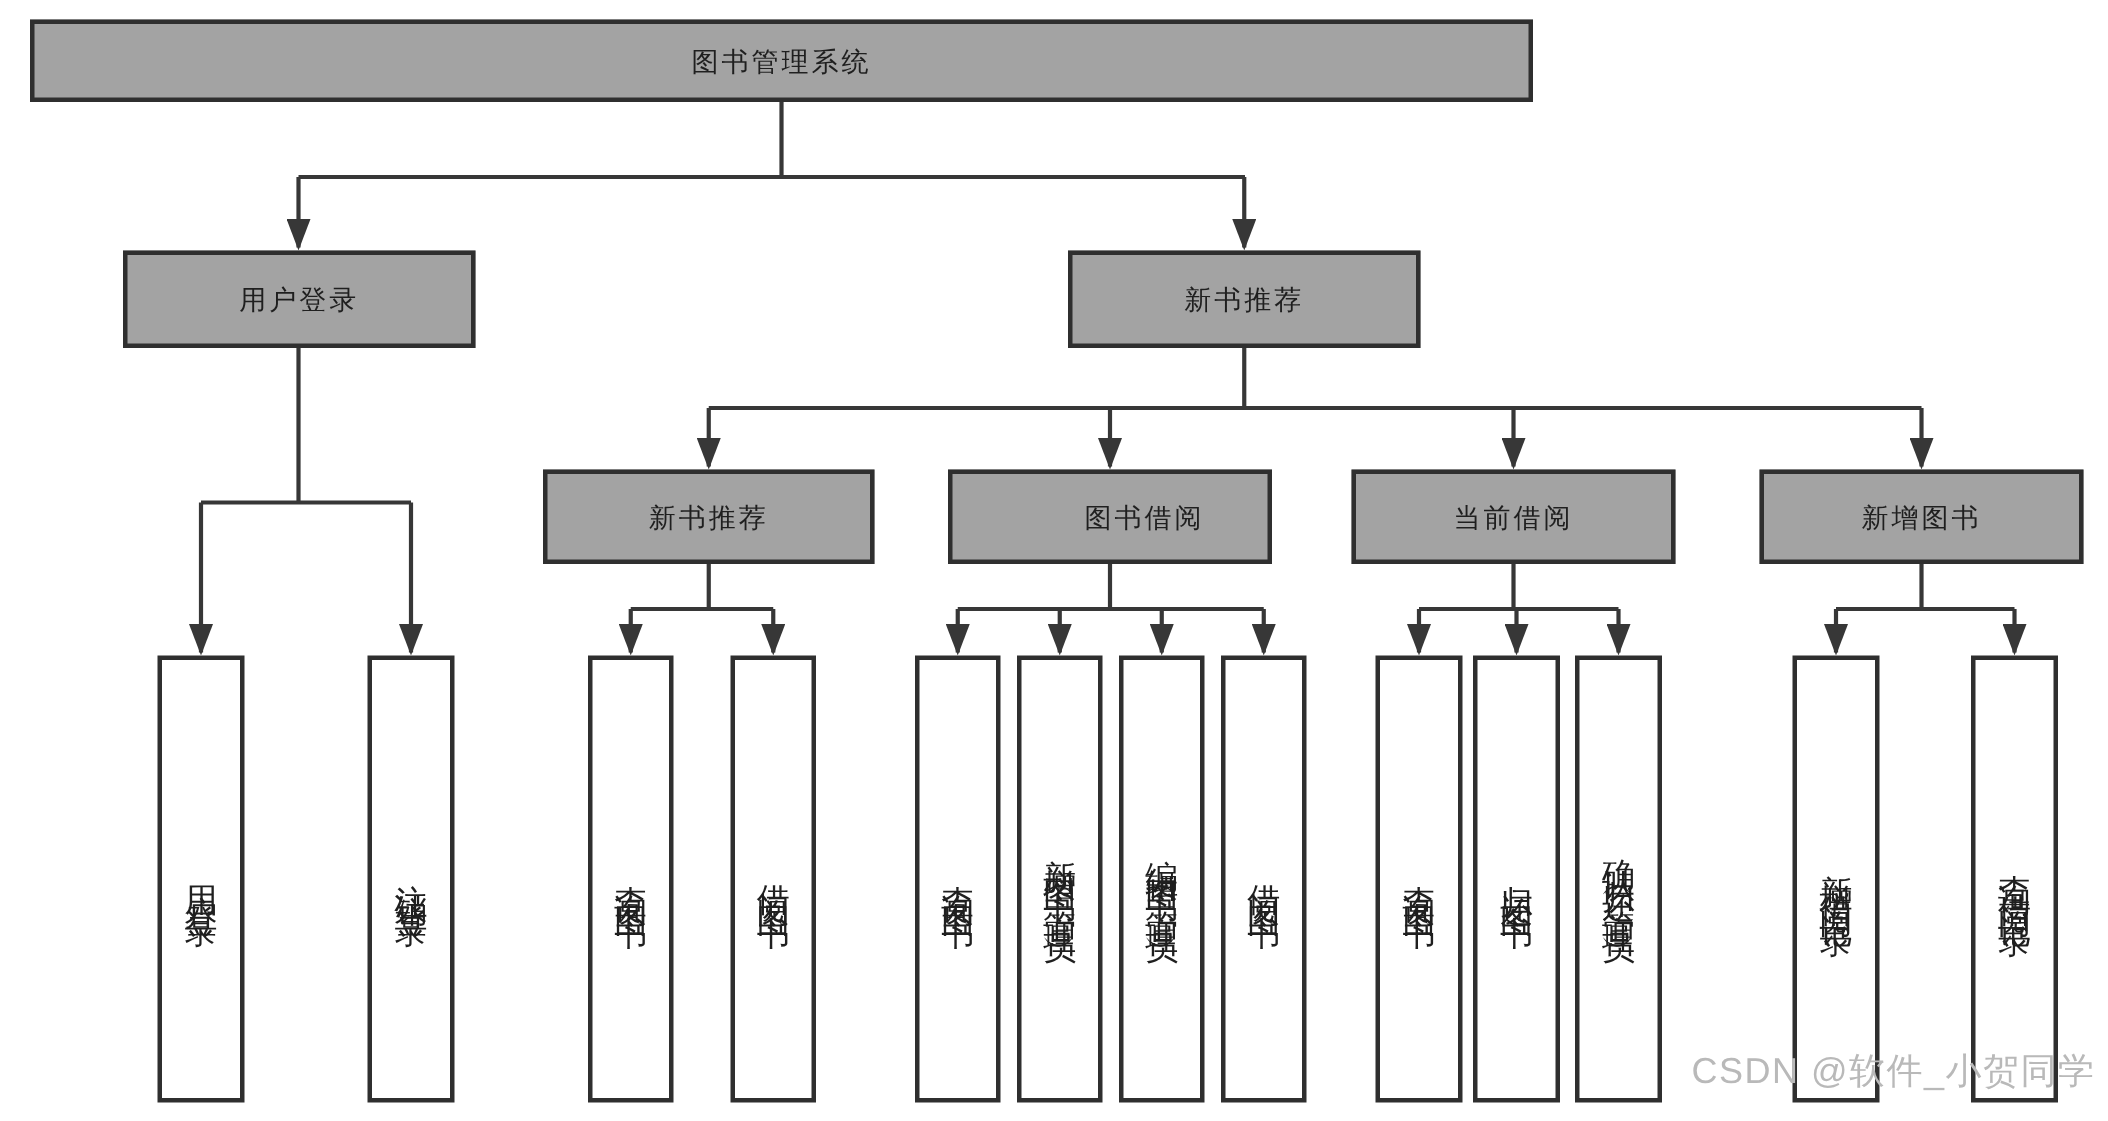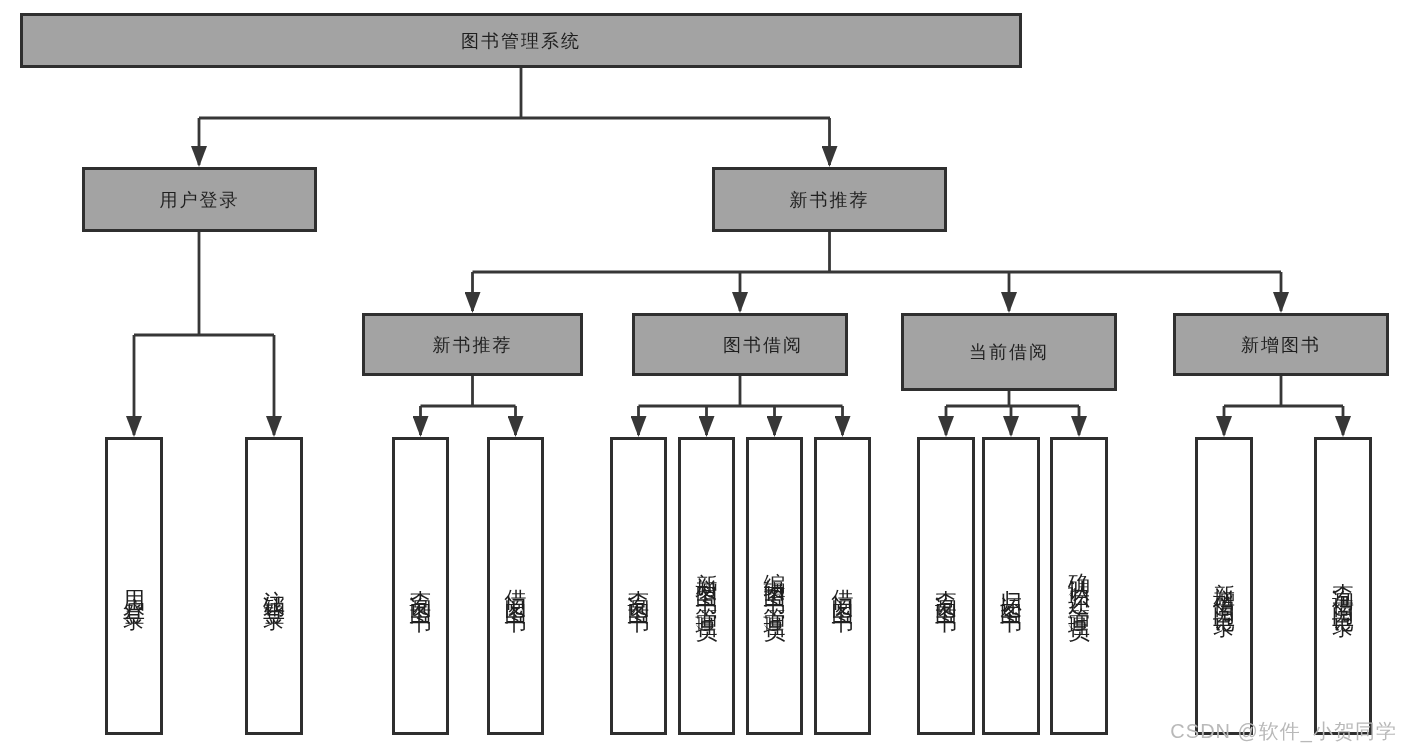--- a/index.html
+++ b/index.html
@@ -37,22 +37,22 @@
   }
   .vleaf > span{
     writing-mode:vertical-rl;
     text-orientation:mixed;
     font-size:22px;color:var(--text);
     letter-spacing:7px;line-height:1;
     white-space:nowrap;
   }
   .watermark{
     position:absolute;z-index:5;
-    right:8px;bottom:2px;
-    font-size:20px;color:var(--wm);
+    right:8px;bottom:17px;
+    font-size:24px;color:var(--wm);
     letter-spacing:1px;white-space:nowrap;
   }
 </style>
 </head>
 <body>
 
 <div class="canvas">
 
   <svg class="edges" width="1405" height="747" viewBox="0 0 1405 747">
     <defs>
@@ -114,21 +114,21 @@
   <div class="hnode" style="left:712px;top:167px;width:235px;height:65px;">
     <span>新书推荐</span>
   </div>
 
   <div class="hnode" style="left:362px;top:313px;width:221px;height:63px;">
     <span>新书推荐</span>
   </div>
   <div class="hnode" style="left:632px;top:313px;width:216px;height:63px;padding-left:46px;">
     <span>图书借阅</span>
   </div>
-  <div class="hnode" style="left:901px;top:313px;width:216px;height:78px;">
+  <div class="hnode" style="left:901px;top:313px;width:216px;height:63px;">
     <span>当前借阅</span>
   </div>
   <div class="hnode" style="left:1173px;top:313px;width:216px;height:63px;">
     <span>新增图书</span>
   </div>
 
   <div class="vleaf" style="left:105px;width:58px;">
     <span>用户登录</span>
   </div>
   <div class="vleaf" style="left:245px;width:58px;">

